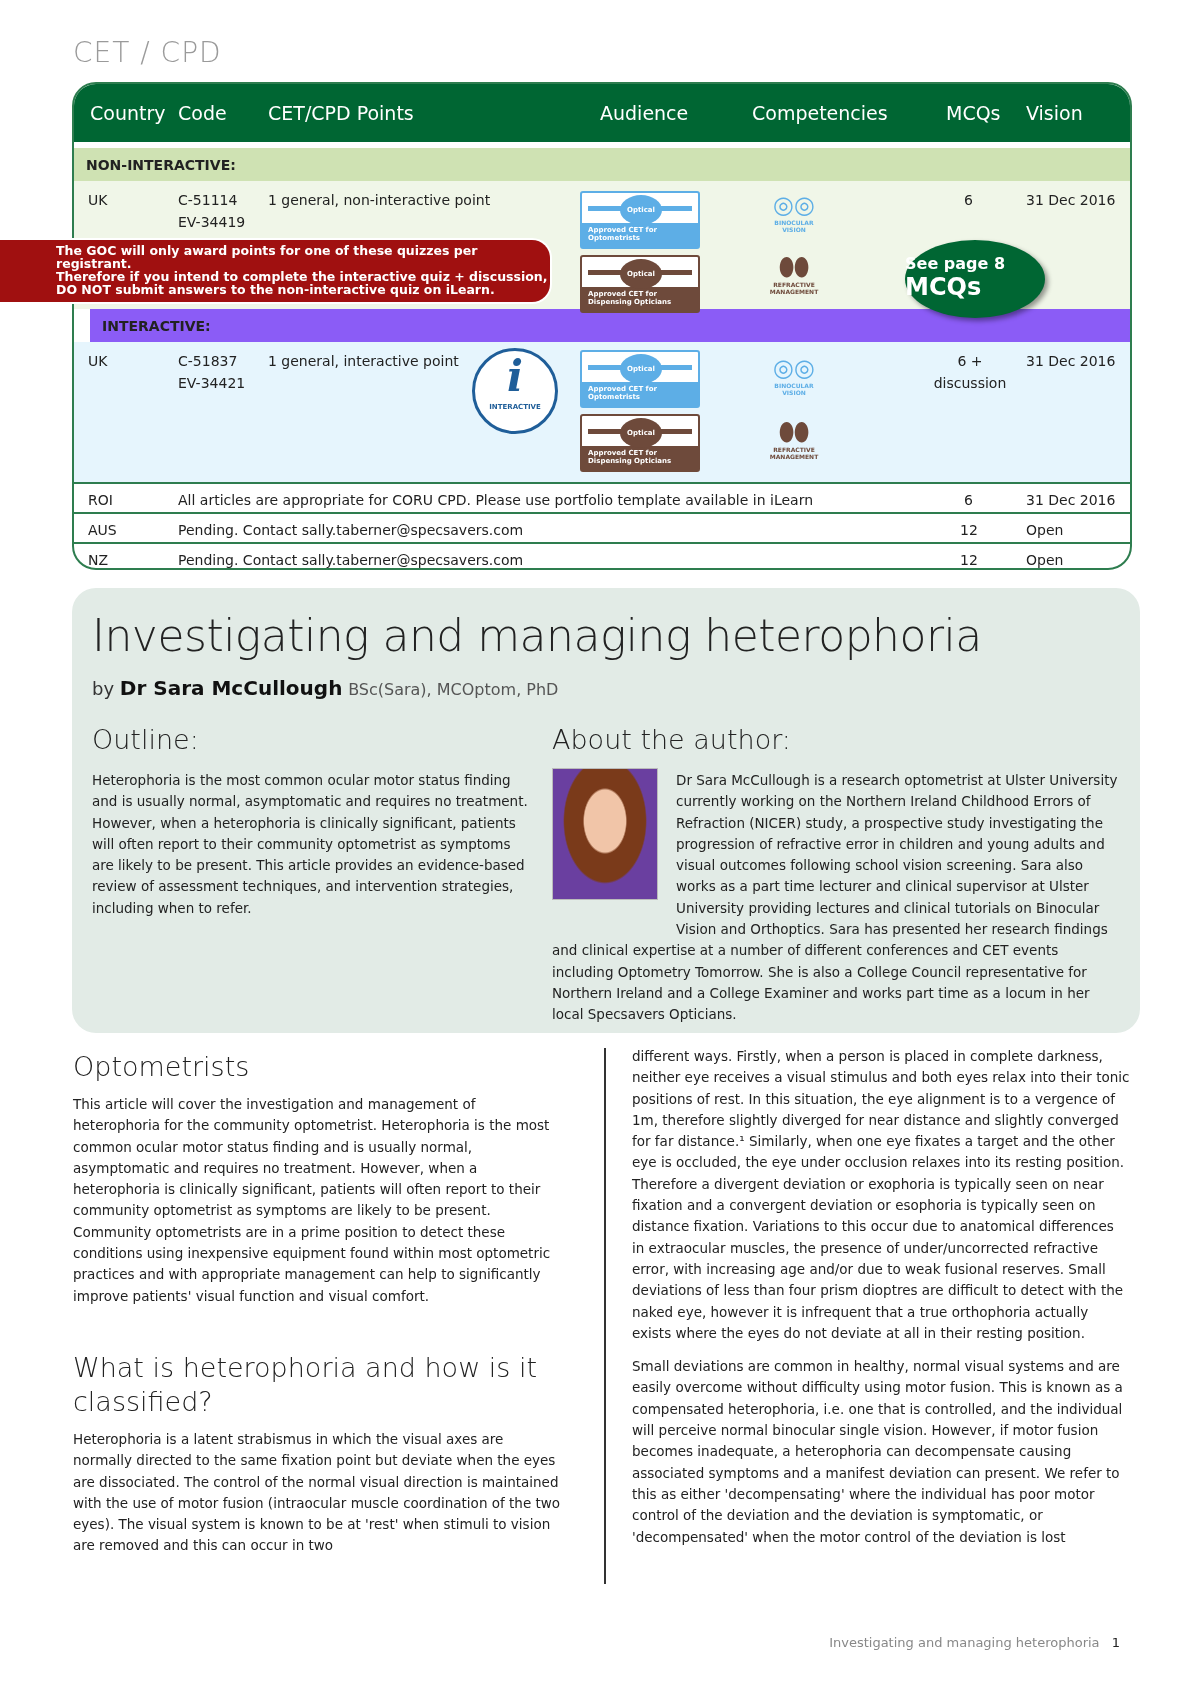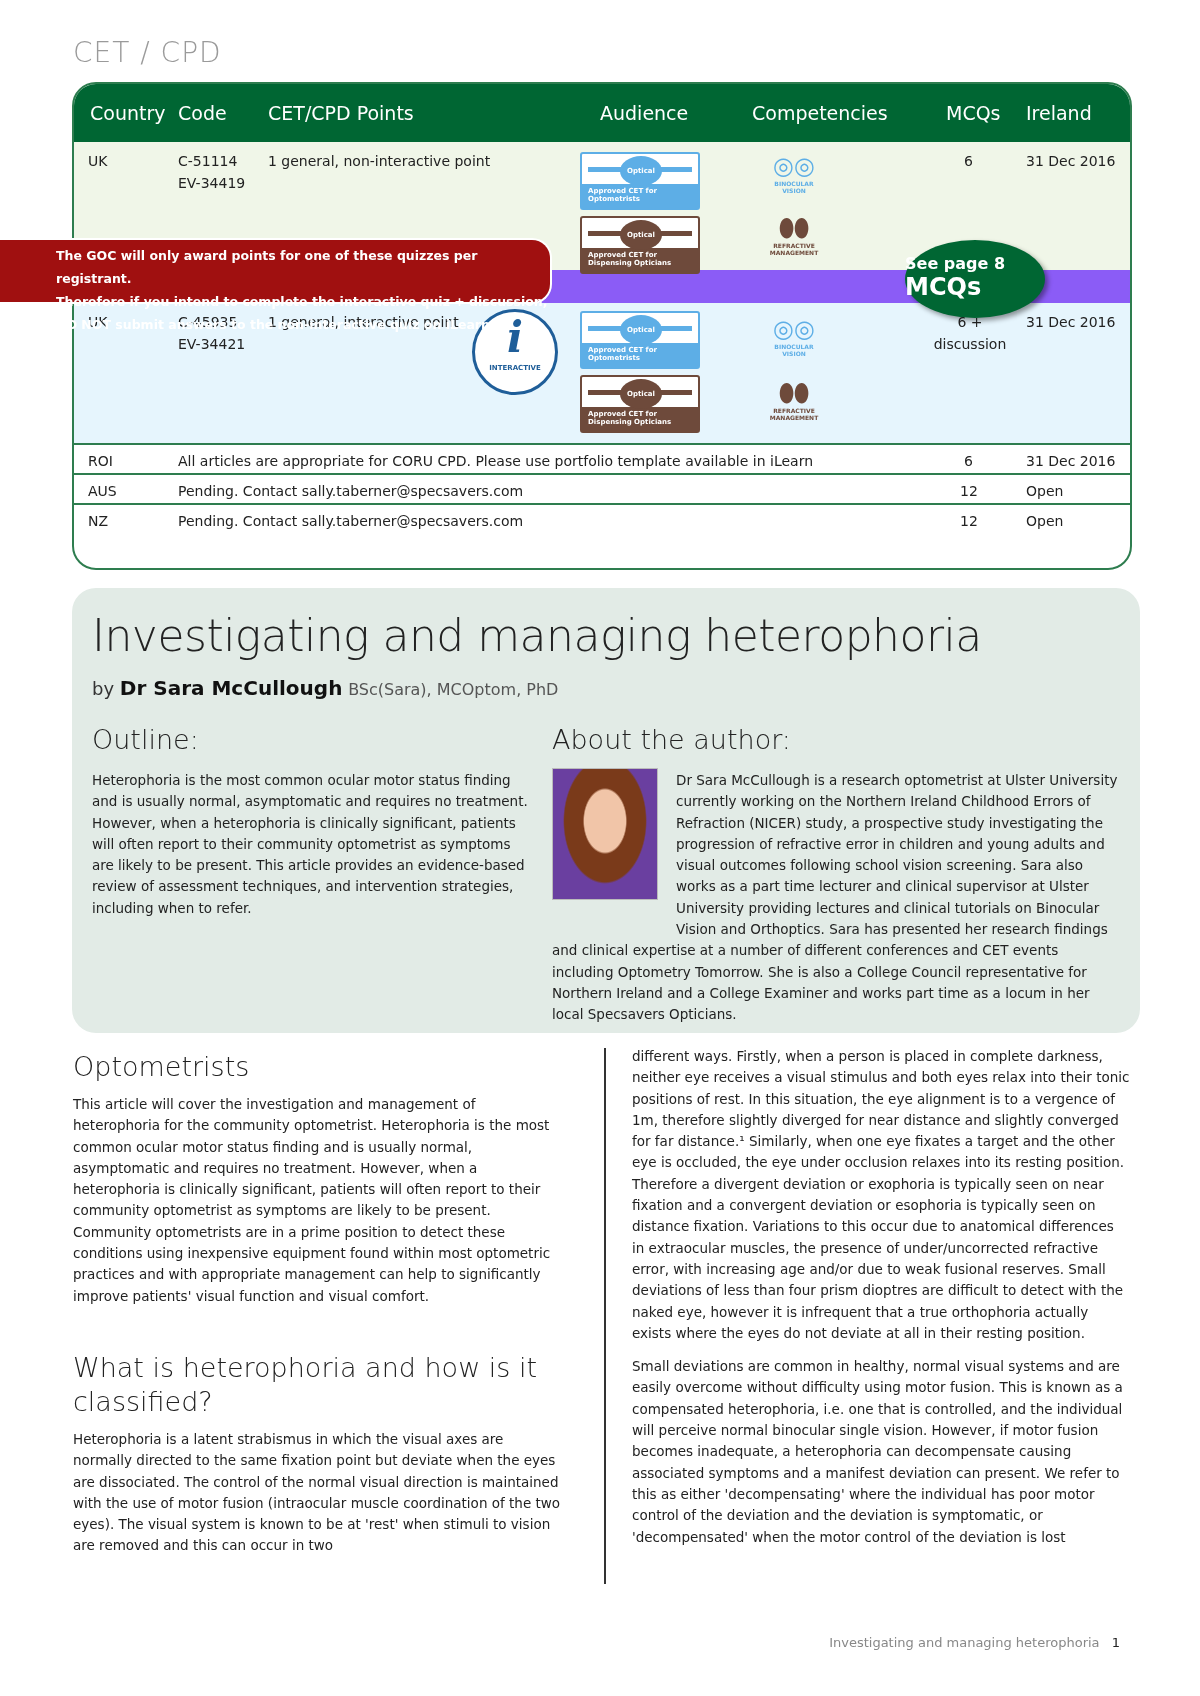--- a/index.html
+++ b/index.html
@@ -23,21 +23,21 @@
   .badge-goc .bot { height: 24px; background: #5daee6; color: #fff; font-size: 7px; padding: 3px 6px; font-weight: bold; }
   .badge-goc.brown { border-color: #6e4a3b; }
   .badge-goc.brown .top .bar, .badge-goc.brown .top .circ, .badge-goc.brown .bot { background: #6e4a3b; }
   .comp-icon { position: absolute; text-align: center; width: 60px; font-size: 6px; font-weight: bold; }
   .comp-icon .glyph { font-size: 24px; line-height: 28px; }
   .blue-c { color: #5daee6; }
   .brown-c { color: #6e4a3b; }
   .see-page { position: absolute; left: 905px; top: 240px; width: 140px; height: 78px; background: #006633; border-radius: 50%; color: #fff; text-align: left; box-shadow: 3px 3px 5px rgba(0,0,0,0.4); z-index: 5; }
   .see-page .l1 { font-size: 16px; font-weight: bold; margin-top: 14px; }
   .see-page .l2 { font-size: 24px; font-weight: bold; line-height: 28px; }
-  .warning { position: absolute; left: 0; top: 238px; width: 552px; height: 66px; background: #a01010; border-radius: 0 20px 20px 0; border: 2px solid #fff; border-left: none; color: #fff; font-size: 12.5px; font-weight: bold; padding: 4px 0 0 56px; line-height: 23px; z-index: 6; }
+  .warning { position: absolute; left: 0; top: 238px; width: 552px; height: 66px; background: #a01010; border-radius: 0 20px 20px 0; border: 2px solid #fff; border-left: none; color: #fff; font-size: 12.5px; font-weight: bold; padding: 4px 0 0 56px; line-height: 13px; z-index: 6; }
   .interactive-icon { position: absolute; width: 86px; height: 86px; border: 3px solid #1f5e99; border-radius: 50%; background: #fff; text-align: center; }
   .interactive-icon .i { font-family: "DejaVu Serif", serif; font-size: 42px; font-style: italic; font-weight: bold; color: #1f5e99; line-height: 52px; }
   .interactive-icon .t { font-size: 7px; font-weight: bold; color: #1f5e99; }
 
   .article-box { position: absolute; left: 72px; top: 588px; width: 1068px; height: 445px; background: #e2ebe6; border-radius: 24px; }
   .art-title { position: absolute; left: 20px; top: 22px; font-size: 44px; font-weight: 300; color: #222; letter-spacing: -0.5px; }
   .art-byline { position: absolute; left: 20px; top: 88px; font-size: 18px; color: #333; }
   .art-byline b { font-size: 20px; color: #111; }
   .art-byline .quals { color: #555; font-size: 16px; }
   .sub-h { position: absolute; font-size: 27px; font-weight: 300; color: #222; }
@@ -59,23 +59,24 @@
 <div class="cet-title">CET / CPD</div>
 
 <div class="cet-box">
   <div class="cet-head">
     <span style="left:16px">Country</span>
     <span style="left:104px">Code</span>
     <span style="left:194px">CET/CPD Points</span>
     <span style="left:526px">Audience</span>
     <span style="left:678px">Competencies</span>
     <span style="left:872px">MCQs</span>
-    <span style="left:952px">Ireland</span>
-  </div>
-
+    <span style="left:952px">Vision</span>
+  </div>
+
+  <div class="sec-label sec-non">NON-INTERACTIVE:</div>
   <div class="row-non">
     <div class="cell" style="left:14px;top:8px">UK</div>
     <div class="cell" style="left:104px;top:8px">
       <div>C-51114</div>
       <div>EV-34419</div>
     </div>
     <div class="cell" style="left:194px;top:8px">1 general, non-interactive point</div>
 
     <div class="badge-goc" style="left:506px;top:10px">
       <div class="top">
@@ -102,21 +103,21 @@
     </div>
 
     <div class="cell" style="left:890px;top:8px">6</div>
     <div class="cell" style="left:952px;top:8px">31 Dec 2016</div>
   </div>
 
   <div class="sec-label sec-int">INTERACTIVE:</div>
   <div class="row-int">
     <div class="cell" style="left:14px;top:8px">UK</div>
     <div class="cell" style="left:104px;top:8px">
-      <div>C-45935</div>
+      <div>C-51837</div>
       <div>EV-34421</div>
     </div>
     <div class="cell" style="left:194px;top:8px">1 general, interactive point</div>
     <div class="interactive-icon" style="left:398px;top:6px">
       <div class="i">i</div>
       <div class="t">INTERACTIVE</div>
     </div>
 
     <div class="badge-goc" style="left:506px;top:8px">
       <div class="top">

